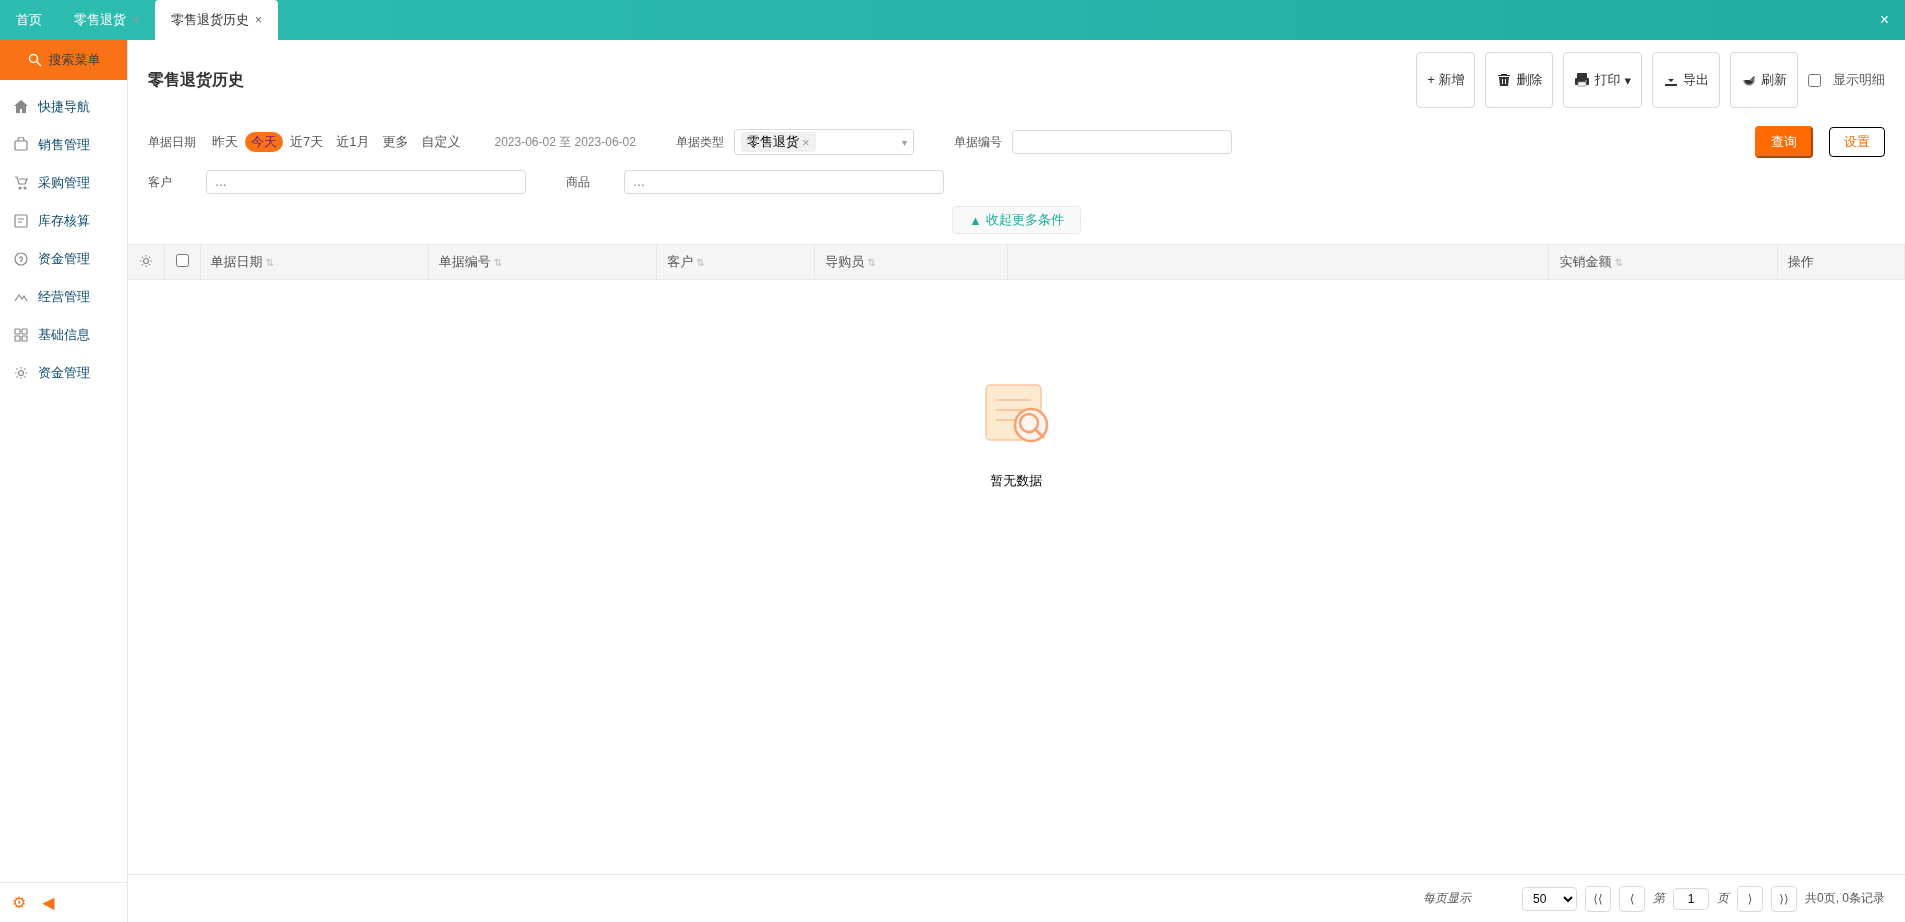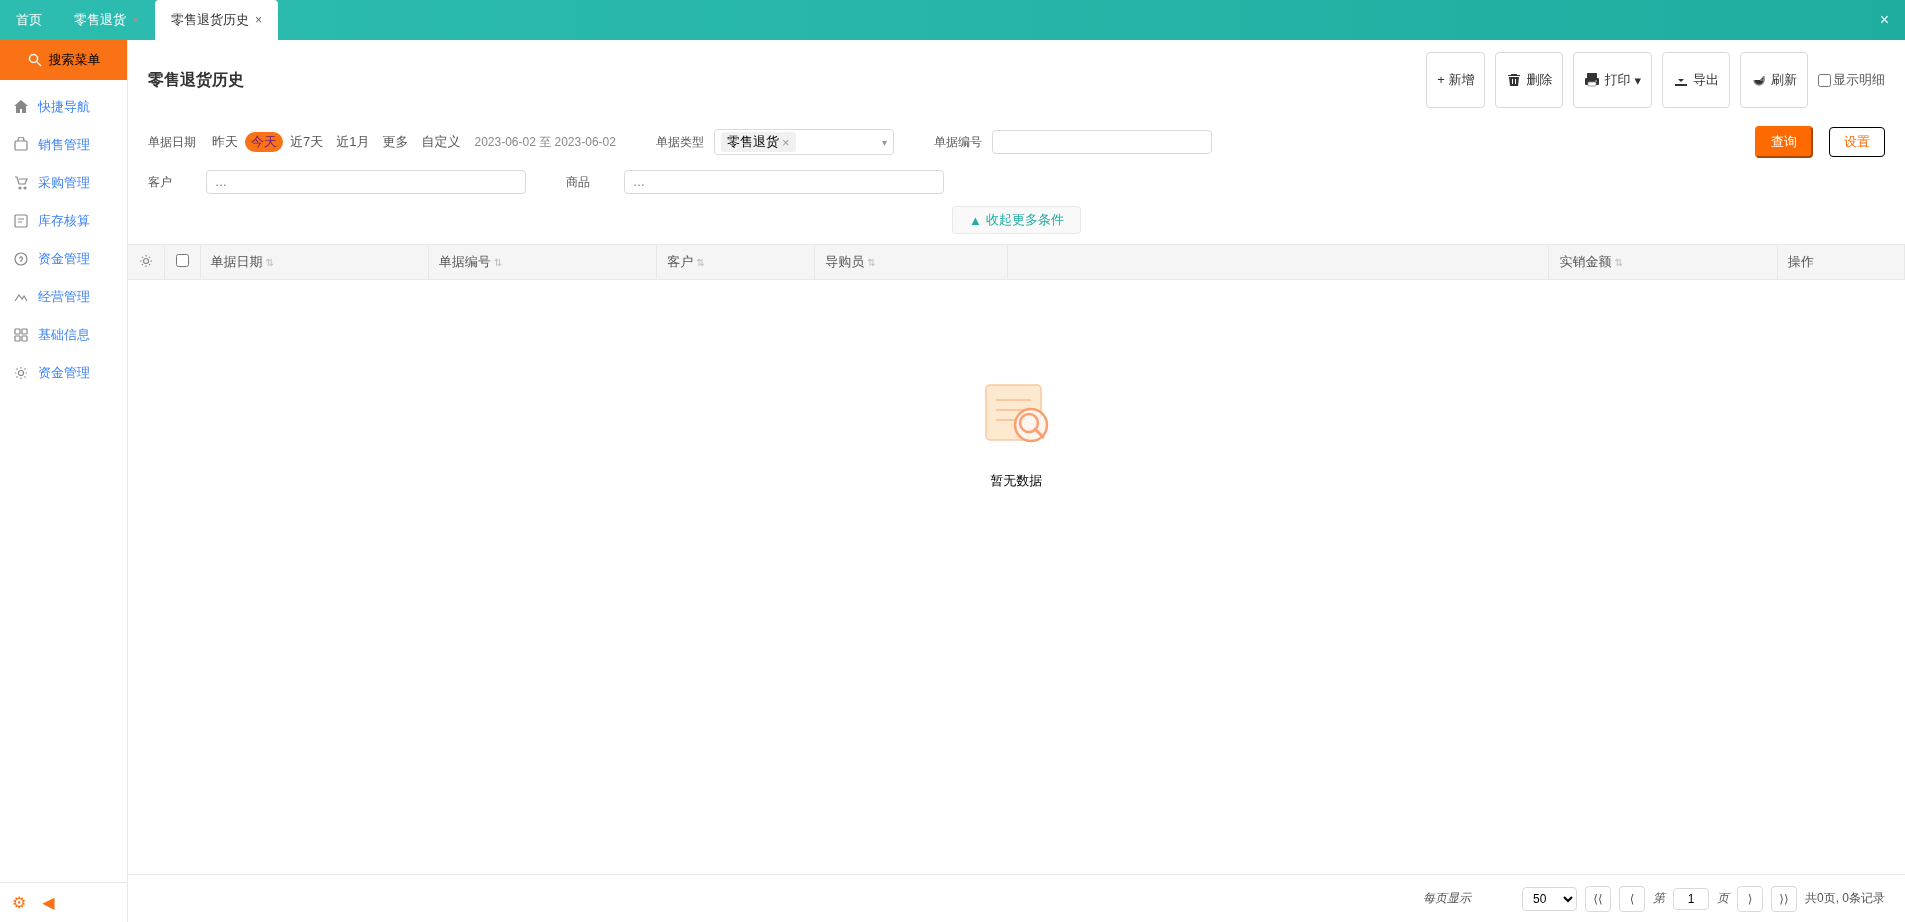--- a/index.html
+++ b/index.html
@@ -64,35 +64,35 @@
       border-right: 1px solid #e8e8e8;
       flex-shrink: 0;
     }
     .sidebar-search {
       height: 40px;
       background: #f97316;
       display: flex;
       align-items: center;
       justify-content: center;
       cursor: pointer;
-      color: #000000;
+      color: #404040;
       gap: 6px;
       font-size: 13px;
     }
     .sidebar-menu {
       flex: 1;
       overflow-y: auto;
       padding: 8px 0;
     }
     .sidebar-item {
       display: flex;
       align-items: center;
       padding: 10px 12px;
       cursor: pointer;
-      color: #3b82f6;
+      color: #0c4a6e;
       gap: 8px;
       font-size: 13px;
     }
     .sidebar-item .icon {
       width: 18px;
       height: 18px;
       display: flex;
       align-items: center;
       justify-content: center;
       flex-shrink: 0;
@@ -160,21 +160,21 @@
       color: #fff;
       border-color: #ff6a00;
       padding: 5px 14px;
       border-radius: 4px;
       cursor: pointer;
       font-size: 12px;
     }
     .checkbox-label {
       display: flex;
       align-items: center;
-      gap: 2px;
+      gap: 12px;
       cursor: pointer;
       font-size: 12px;
       color: #555;
     }
 
     
     .filter-area {
       padding: 0 0 10px 0;
     }
     .filter-row {
@@ -208,21 +208,21 @@
       border-radius: 3px;
     }
     .date-btn.active {
       background: #f97316;
       color: #701a75;
       border-radius: 10px;
     }
     .date-range {
       font-size: 12px;
       color: #888;
-      margin-left: 0;
+      margin-left: 20px;
     }
     .filter-input {
       border: 1px solid #d9d9d9;
       border-radius: 4px;
       padding: 4px 8px;
       font-size: 12px;
       color: #333;
       min-width: 200px;
       background: #fff;
     }

